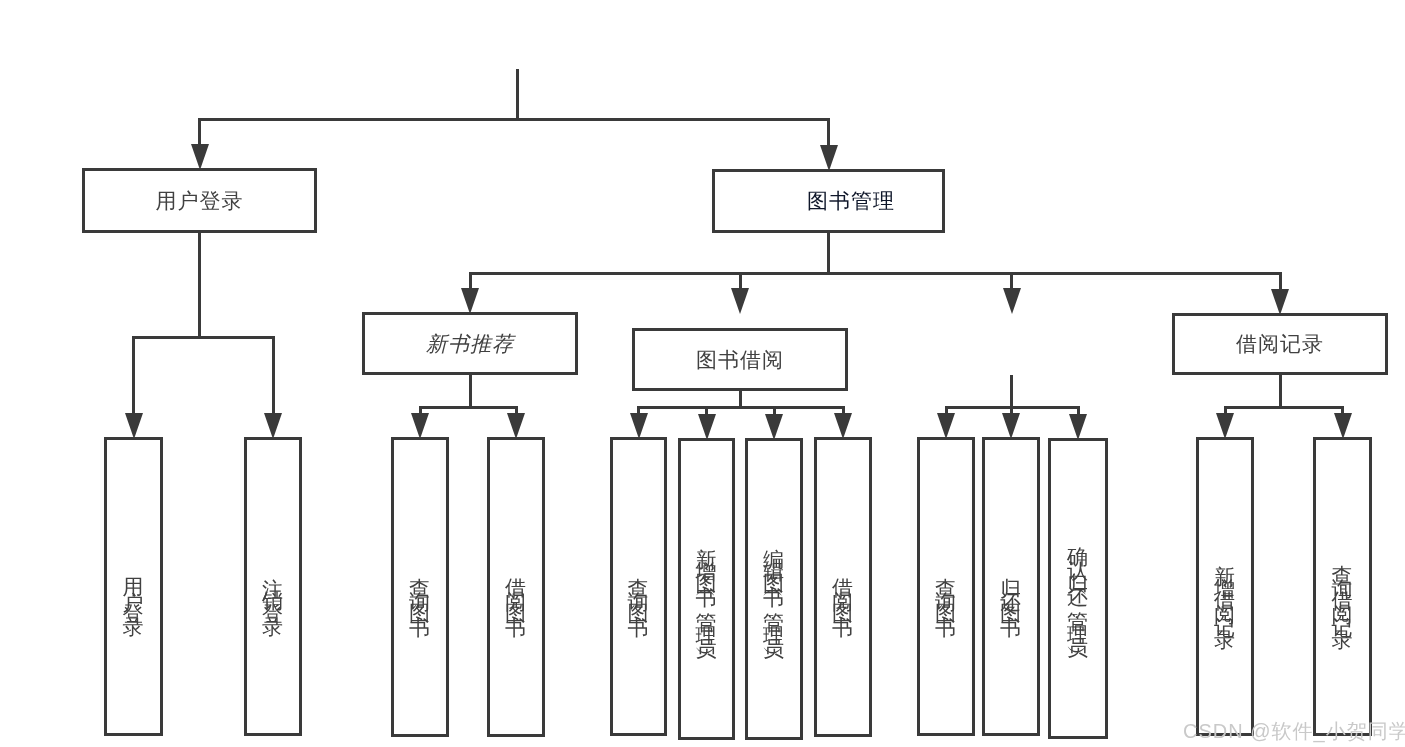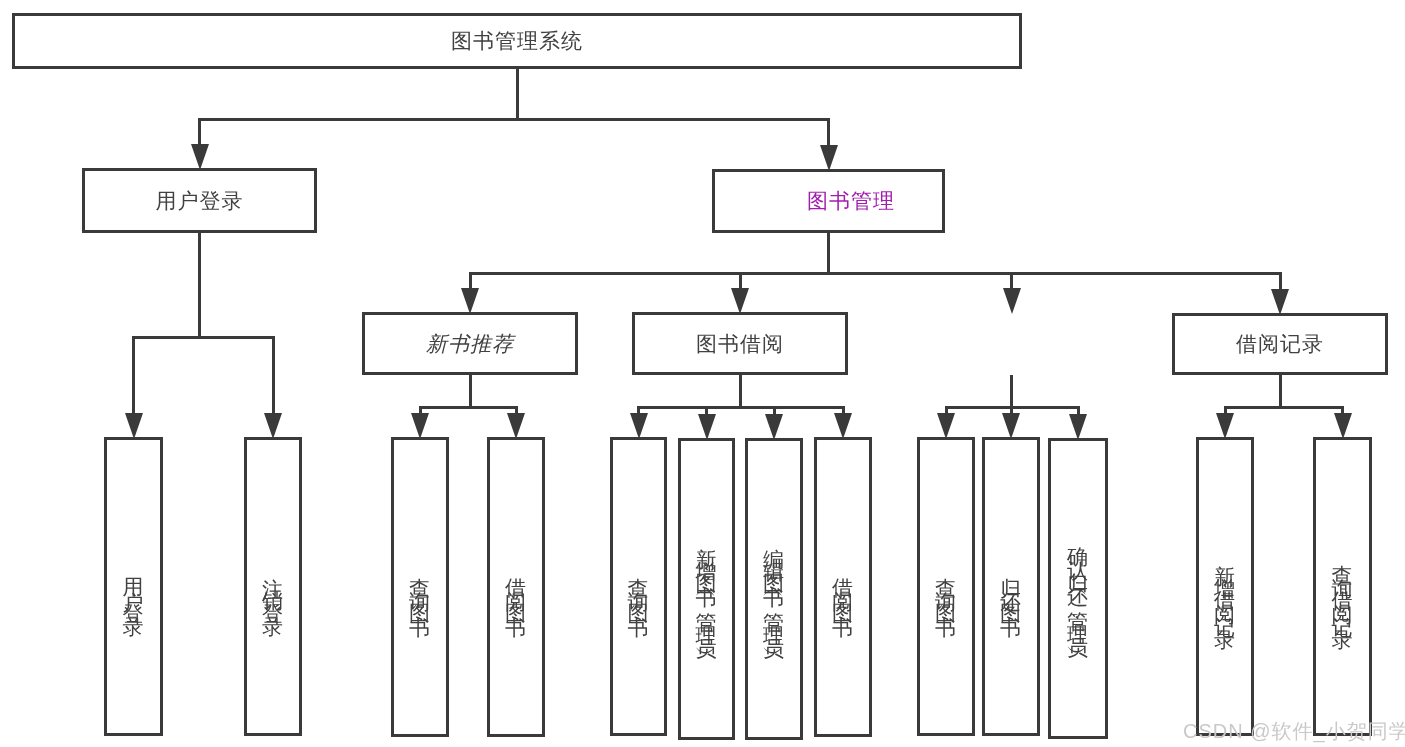--- a/index.html
+++ b/index.html
@@ -60,33 +60,30 @@
     letter-spacing: 1px;
     white-space: nowrap;
     z-index: 3;
   }
 </style>
 </head>
 <body>
 
 <div id="stage">
   <div class="watermark" style="left: 1183px; top: 718px; color: rgb(201, 201, 201);">CSDN @软件_小贺同学</div>
-<div class="node h" style="left: 12px; top: 13px; width: 1010px; height: 56px; border-color: rgb(58, 58, 58);">
-      <span class="label" style="color: rgb(65, 65, 65);">图书管理系统</span>
-    </div>
     <div class="node h" style="left: 82px; top: 168px; width: 235px; height: 65px; border-color: rgb(58, 58, 58);">
       <span class="label" style="color: rgb(65, 65, 65);">用户登录</span>
     </div>
     <div class="node h" style="left: 712px; top: 169px; width: 233px; height: 64px; border-color: rgb(58, 58, 58);">
-      <span class="label" style="color: #a21caf; margin-left: 45px;">图书管理</span>
+      <span class="label" style="color: #0f172a; margin-left: 45px;">图书管理</span>
     </div>
     <div class="node h" style="left: 362px; top: 312px; width: 216px; height: 63px; border-color: rgb(58, 58, 58); font-style: italic;">
       <span class="label" style="color: rgb(65, 65, 65);">新书推荐</span>
     </div>
-    <div class="node h" style="left: 632px; top: 312px; width: 216px; height: 63px; border-color: rgb(58, 58, 58);">
+    <div class="node h" style="left: 632px; top: 328px; width: 216px; height: 63px; border-color: rgb(58, 58, 58);">
       <span class="label" style="color: rgb(65, 65, 65);">图书借阅</span>
     </div>
     <div class="node h" style="left: 1172px; top: 313px; width: 216px; height: 62px; border-color: rgb(58, 58, 58);">
       <span class="label" style="color: rgb(65, 65, 65); text-align: center;">借阅记录</span>
     </div>
     <div class="node v" style="left: 104px; top: 437px; width: 59px; height: 299px; border-color: rgb(58, 58, 58);">
       <span class="label" style="color: rgb(65, 65, 65);">用户登录</span>
     </div>
     <div class="node v" style="left: 244px; top: 437px; width: 58px; height: 299px; border-color: rgb(58, 58, 58);">
       <span class="label" style="color: rgb(65, 65, 65);">注销登录</span>

